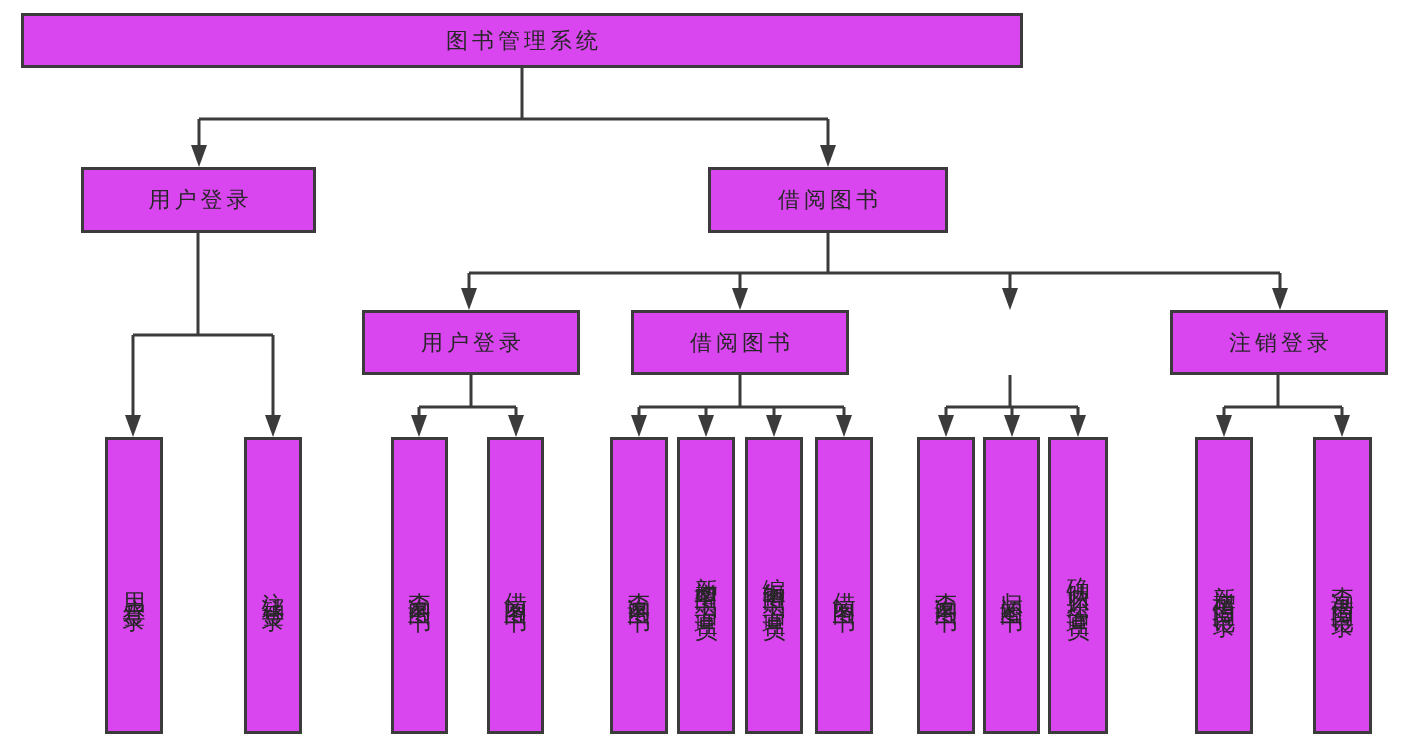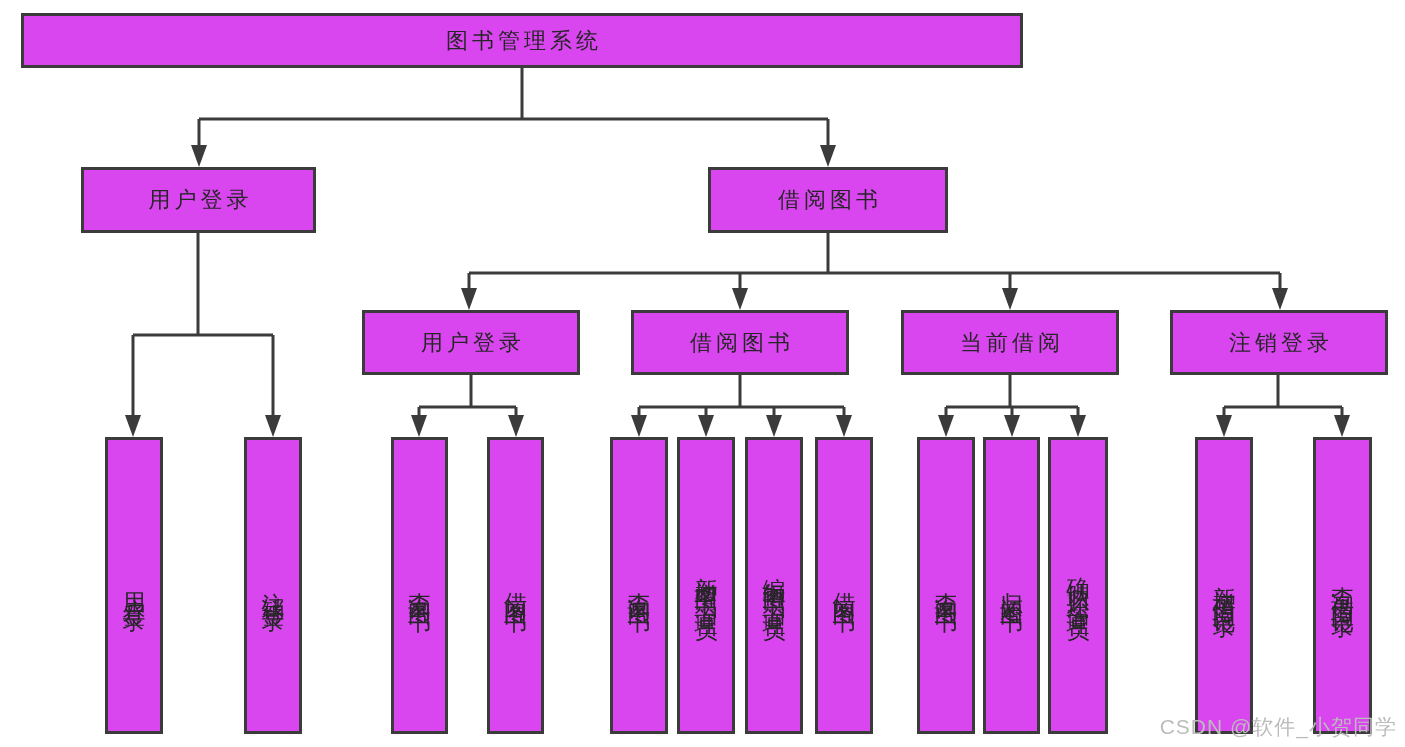--- a/index.html
+++ b/index.html
@@ -103,23 +103,20 @@
   <div class="node hbox" style="left:708px;top:167px;width:240px;height:66px">
     <span>借阅图书</span>
   </div>
 
   <div class="node hbox" style="left:362px;top:310px;width:218px;height:65px">
     <span>用户登录</span>
   </div>
   <div class="node hbox" style="left:631px;top:310px;width:218px;height:65px">
     <span>借阅图书</span>
   </div>
-  <div class="node hbox" style="left:901px;top:310px;width:218px;height:65px">
-    <span>当前借阅</span>
-  </div>
   <div class="node hbox" style="left:1170px;top:310px;width:218px;height:65px">
     <span>注销登录</span>
   </div>
 
   <div class="node leaf" style="left:105px;top:437px;width:58px;height:297px">
     <span>用户登录</span>
   </div>
   <div class="node leaf" style="left:244px;top:437px;width:58px;height:297px">
     <span>注销登录</span>
   </div>
@@ -154,15 +151,14 @@
     <span>确认归还（管理员）</span>
   </div>
 
   <div class="node leaf" style="left:1195px;top:437px;width:58px;height:297px">
     <span>新增借阅记录</span>
   </div>
   <div class="node leaf" style="left:1313px;top:437px;width:59px;height:297px">
     <span>查询借阅记录</span>
   </div>
 
-  <div class="watermark">CSDN @软件_小贺同学</div>
 
 </div>
 
 </body></html>

